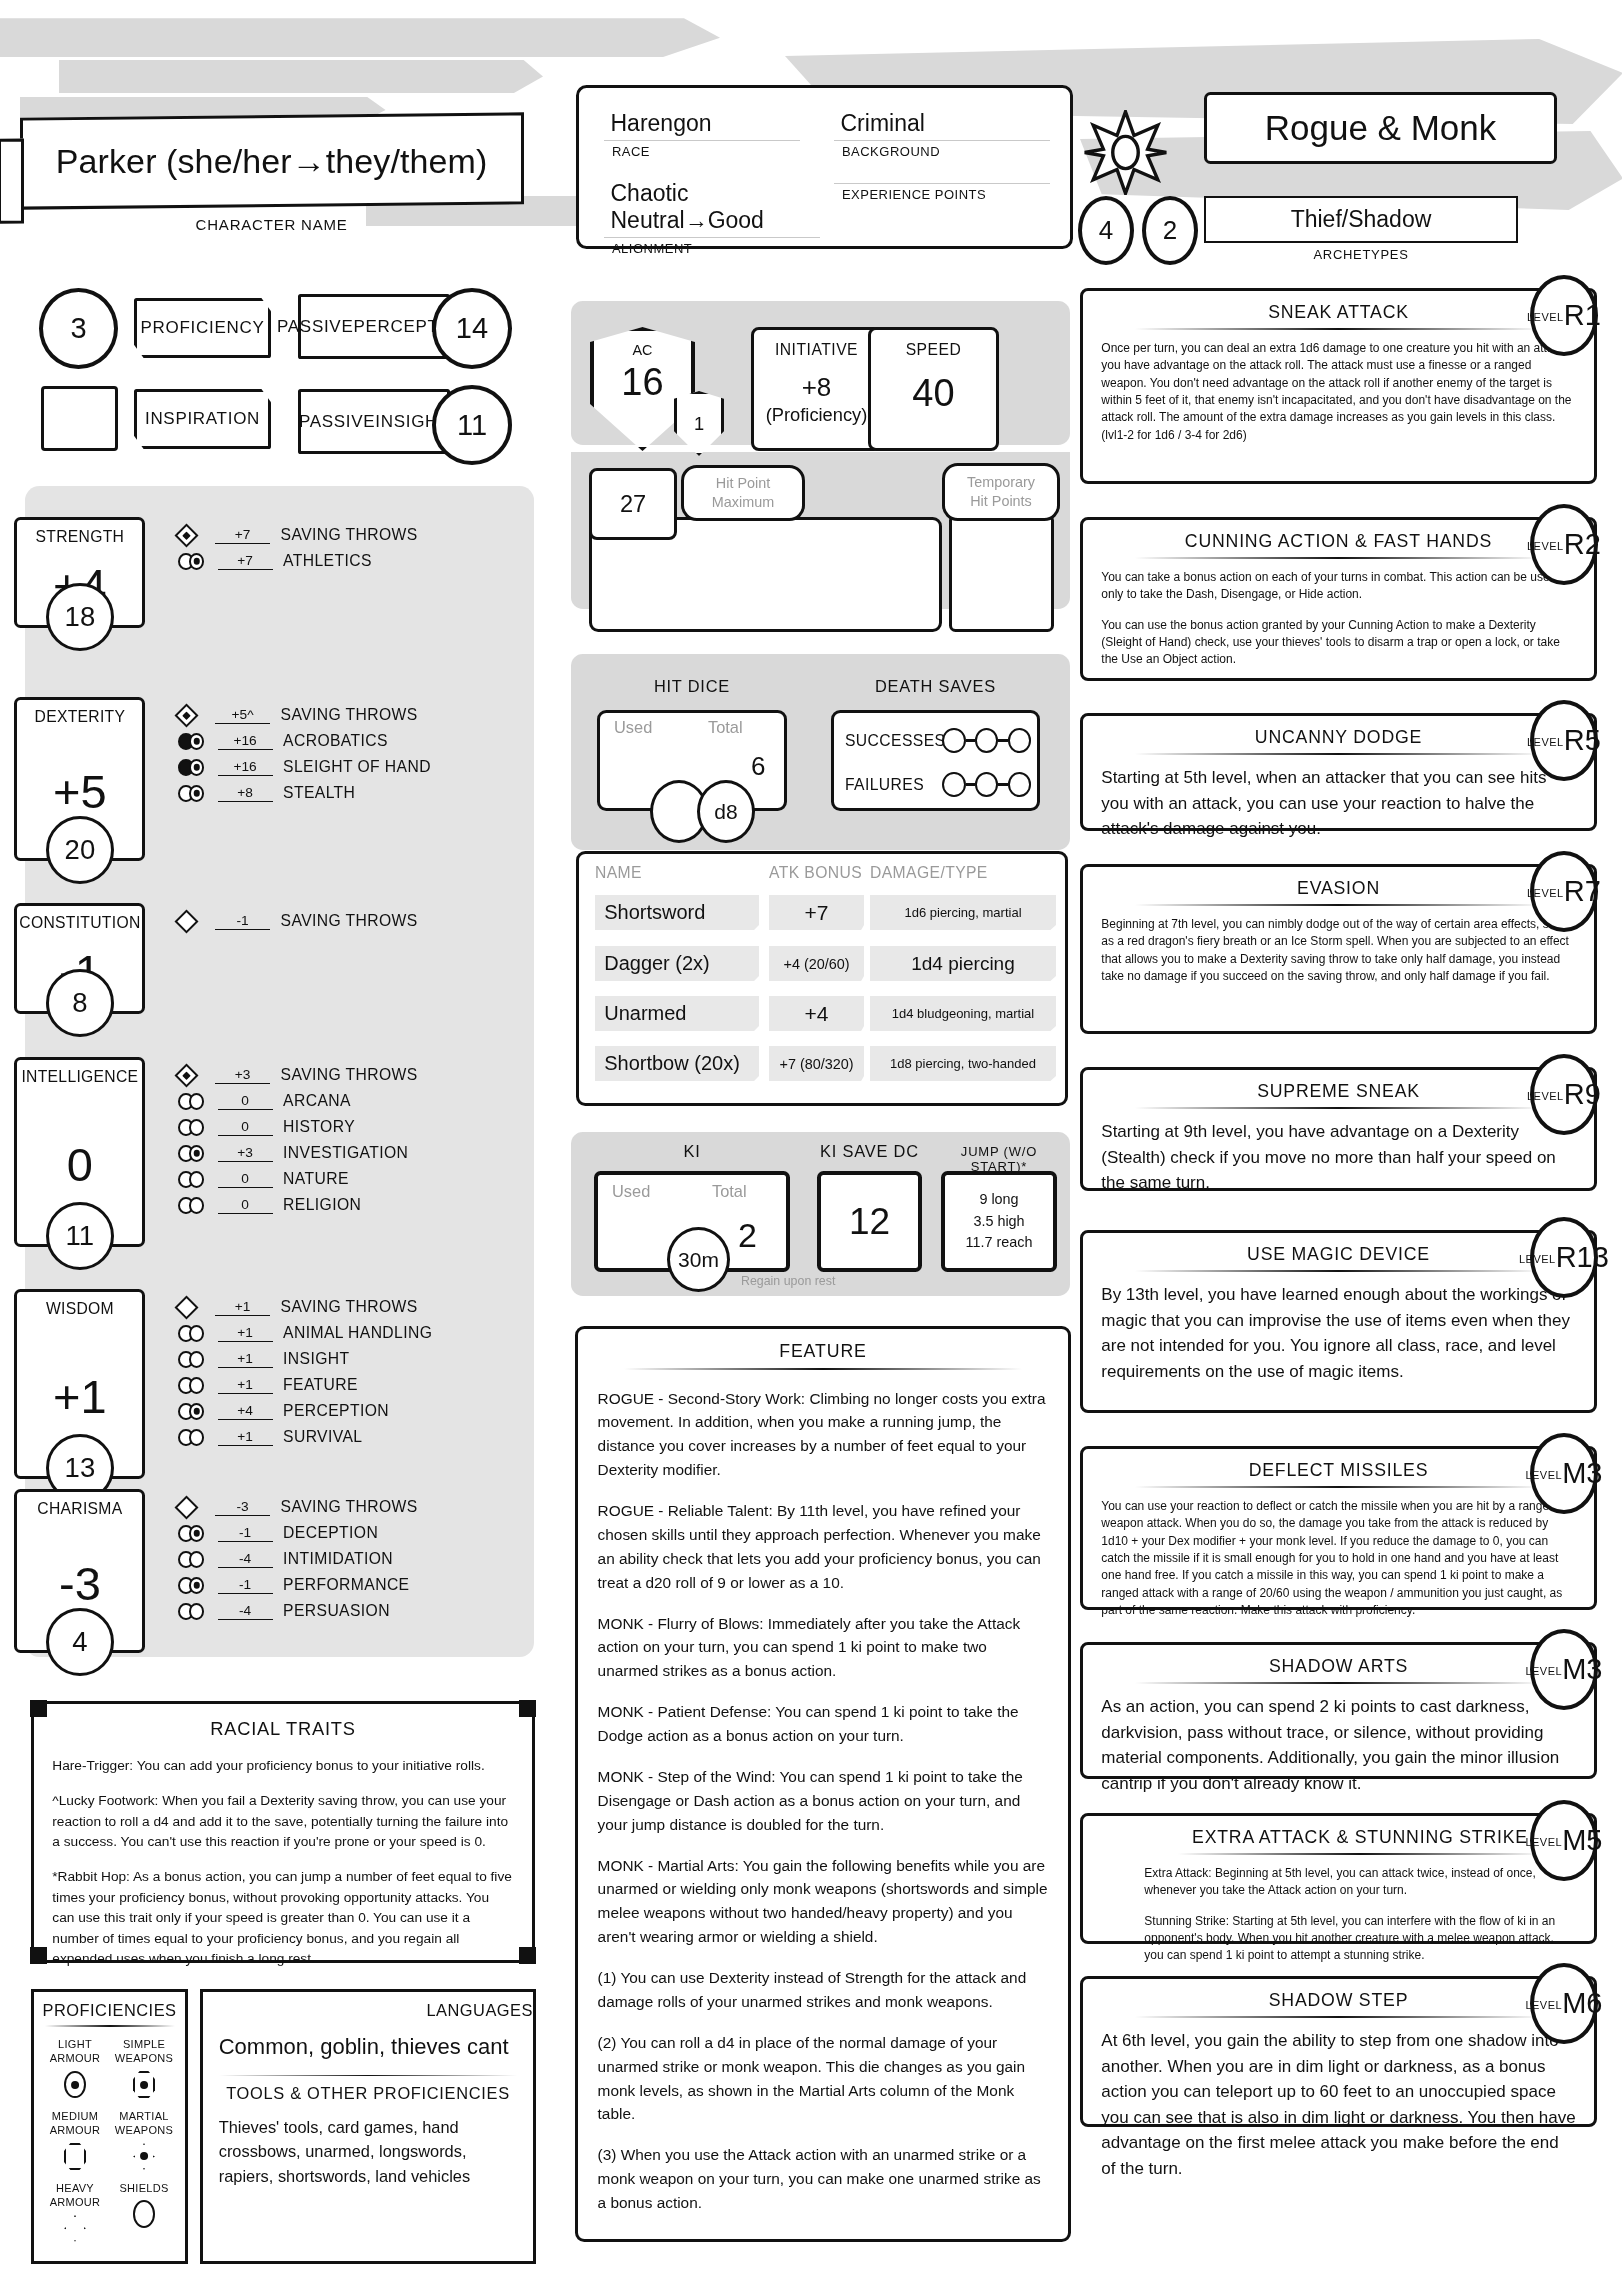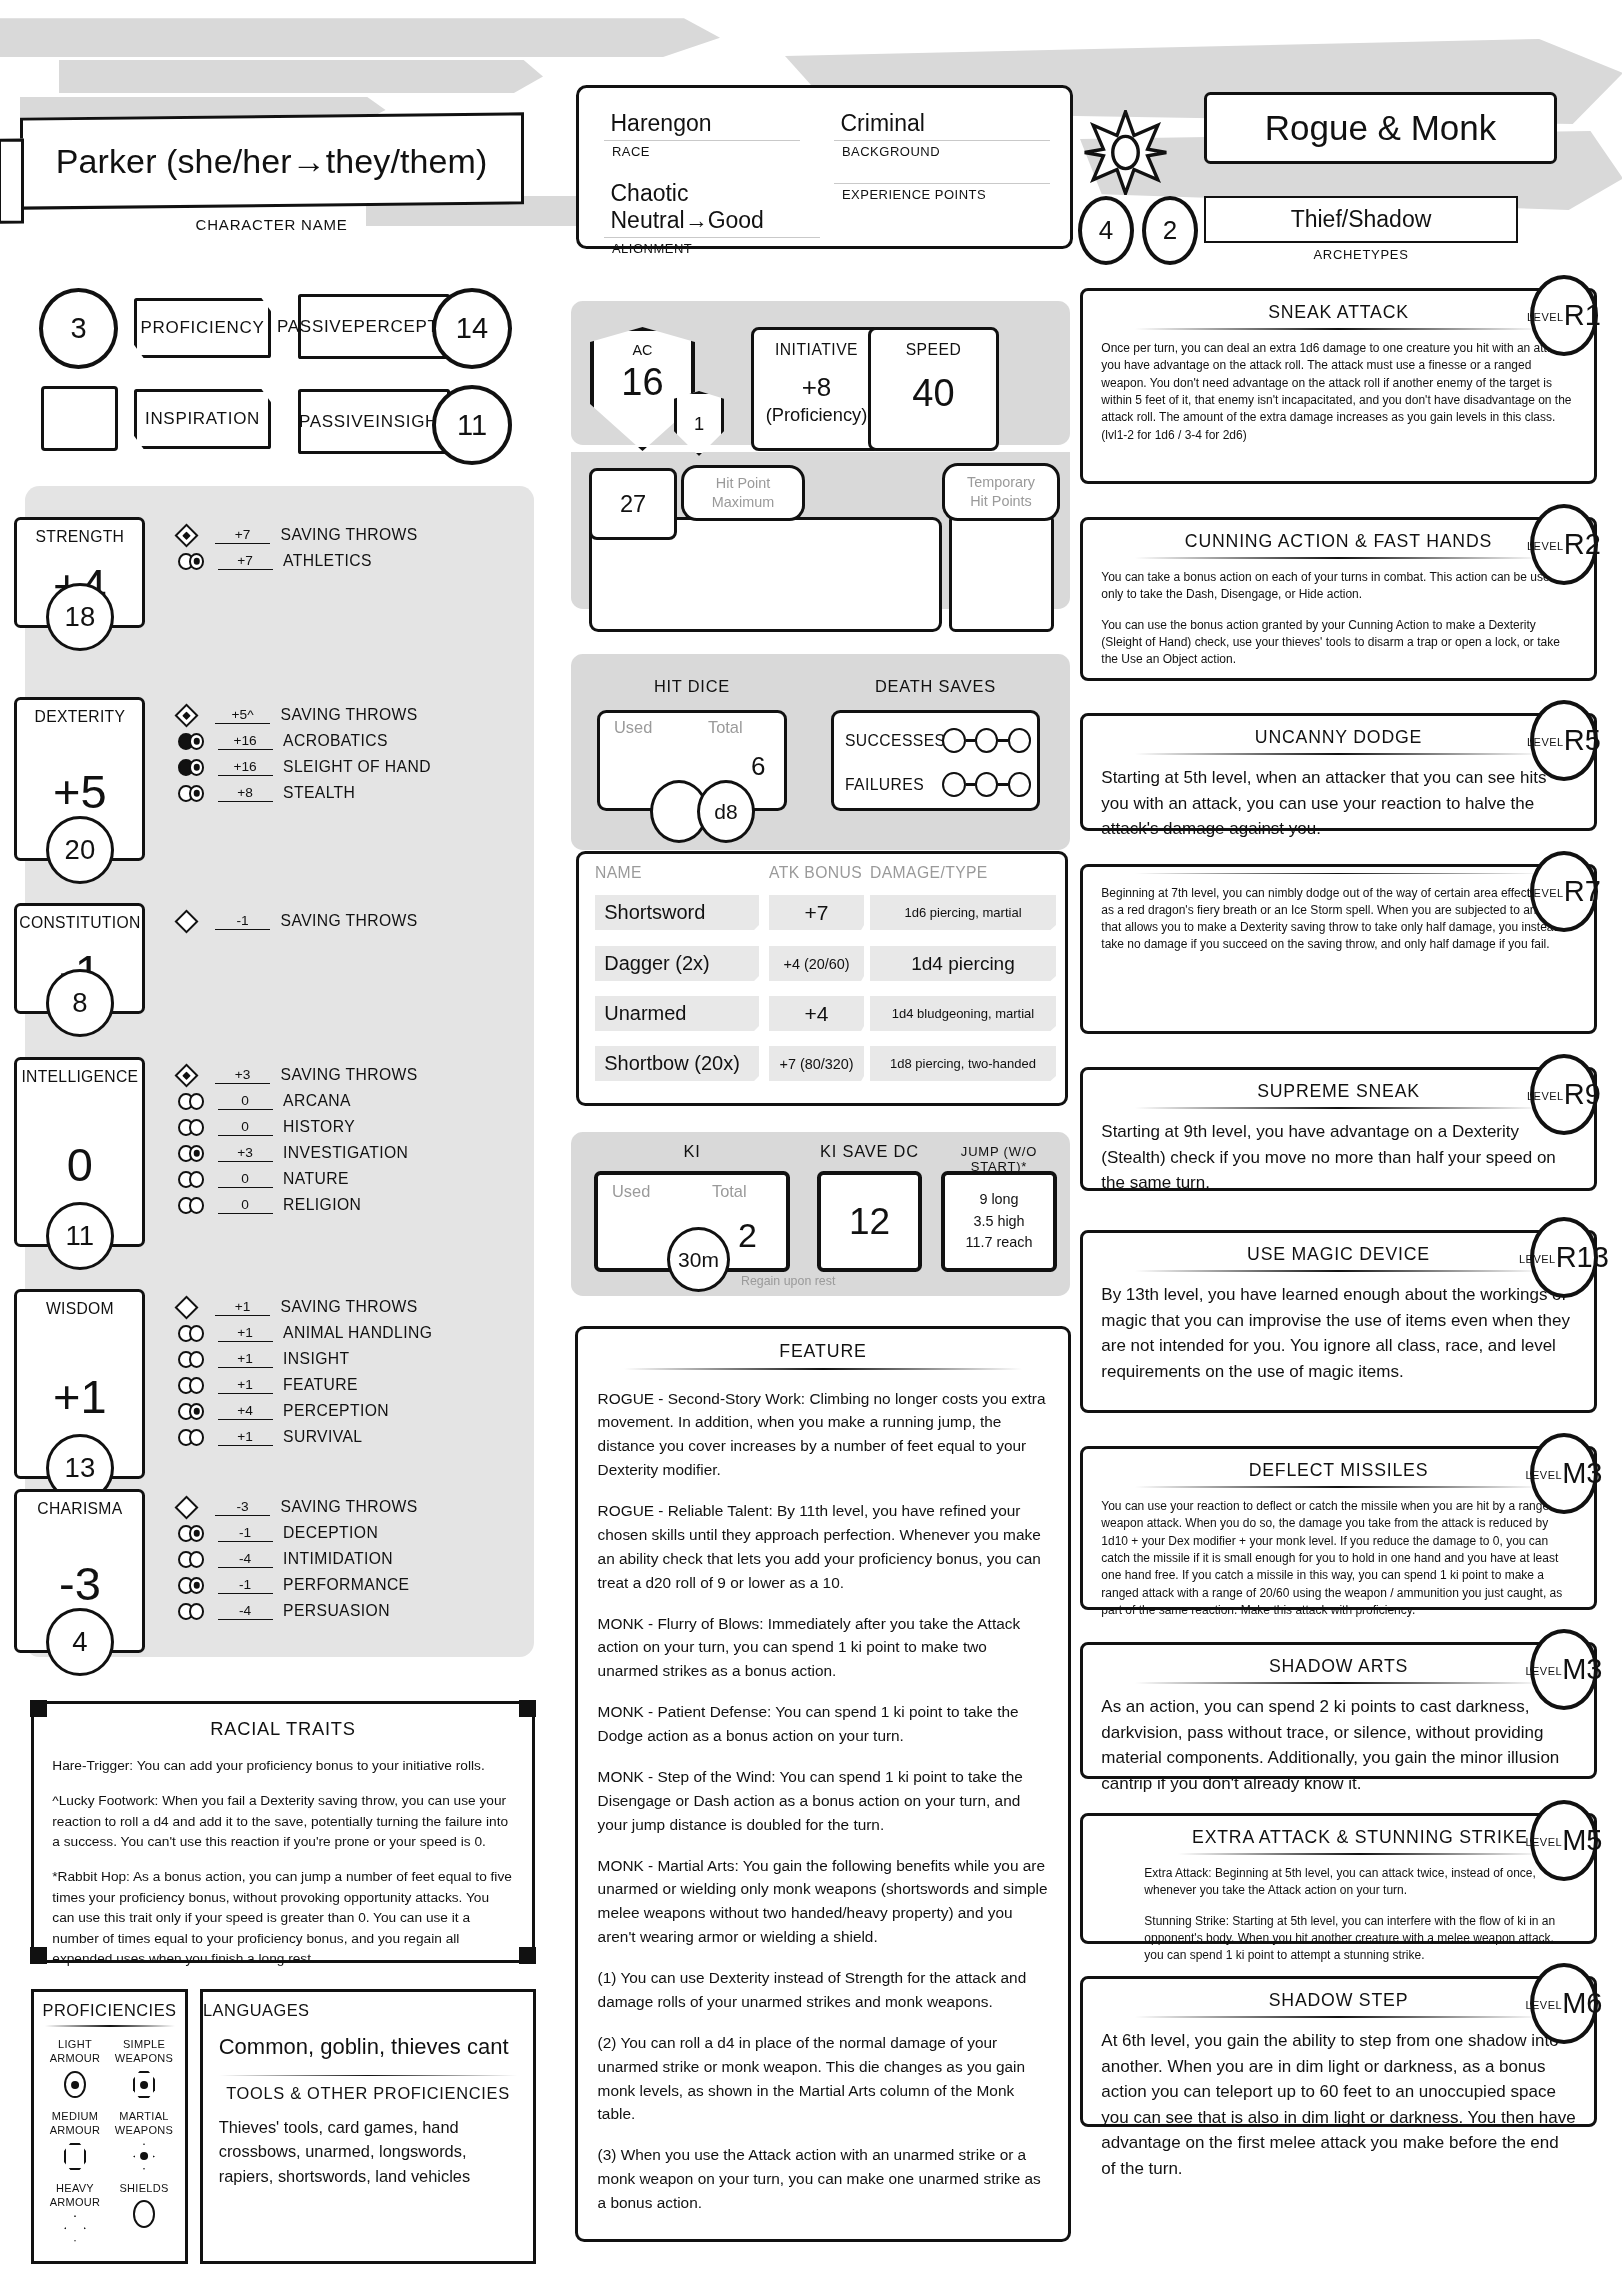--- a/index.html
+++ b/index.html
@@ -711,20 +711,21 @@
       <div class="fcard" style="top: 713px; height: 118px;">
         <div class="ftitle">UNCANNY DODGE</div>
         <div class="frule"></div>
         <div class="ftext lg">Starting at 5th level, when an attacker that you can see hits you with an attack, you can use your reaction to halve the attack's damage against you.</div>
         <div class="lvl-badge">
           <div class="lw">LEVEL</div>
           <div class="lv">R5</div>
         </div>
       </div>
       <div class="fcard" style="top: 864px; height: 170px;">
+        <div class="ftitle">EVASION</div>
         <div class="frule"></div>
         <div class="ftext sm">Beginning at 7th level, you can nimbly dodge out of the way of certain area effects, such as a red dragon's fiery breath or an Ice Storm spell. When you are subjected to an effect that allows you to make a Dexterity saving throw to take only half damage, you instead take no damage if you succeed on the saving throw, and only half damage if you fail.</div>
         <div class="lvl-badge">
           <div class="lw">LEVEL</div>
           <div class="lv">R7</div>
         </div>
       </div>
       <div class="fcard" style="top: 1067px; height: 124px;">
         <div class="ftitle">SUPREME SNEAK</div>
         <div class="frule"></div>
@@ -820,21 +821,21 @@
           <div class="prof-icon star"></div>
         </div>
         <div class="prof-item">
           <div class="pl">SHIELDS</div>
           <div class="prof-icon oval"></div>
         </div>
       </div>
   </div>
 
   <div id="lang-box">
-    <div style="text-align:left;font-size:16.4px;letter-spacing:0.5px;padding-top:9.2px;">LANGUAGES</div>
+    <div style="text-align:right;font-size:16.4px;letter-spacing:0.5px;padding-top:9.2px;">LANGUAGES</div>
     <div class="lang-val">Common, goblin, thieves cant</div>
     <div class="sub-rule"></div>
     <div class="sub-title">TOOLS &amp; OTHER PROFICIENCIES</div>
     <div class="sub-body">Thieves' tools, card games, hand crossbows, unarmed, longswords, rapiers, shortswords, land vehicles</div>
   </div>
 
 </div>
 
 
 </body></html>

